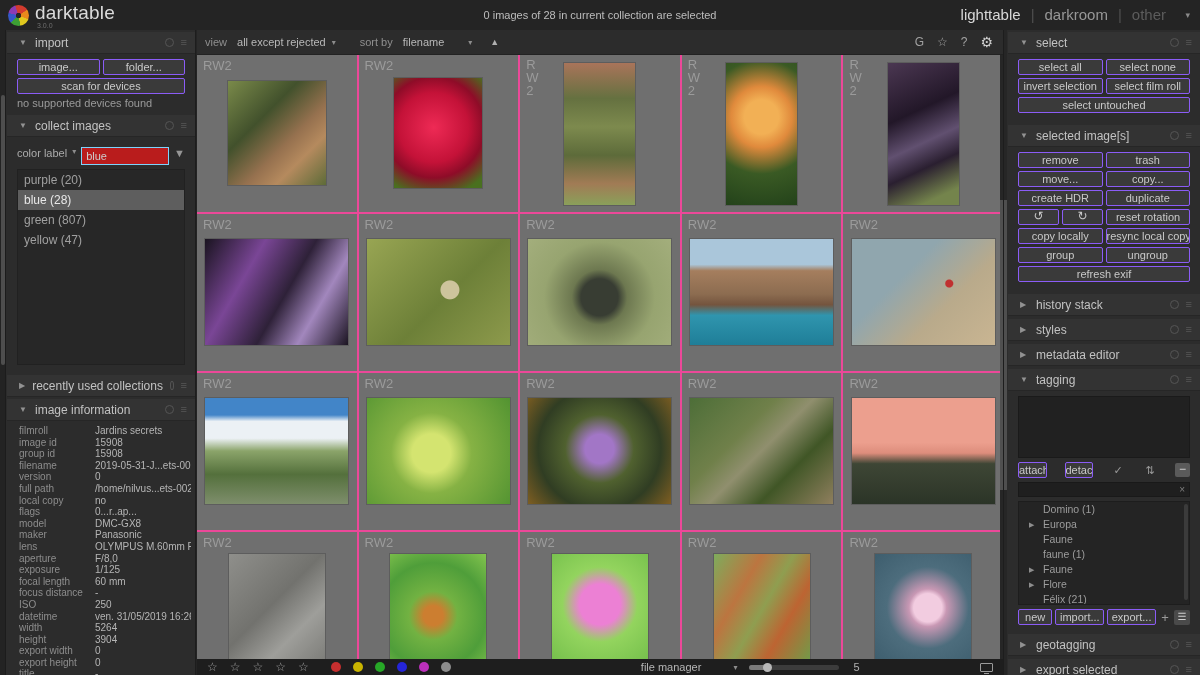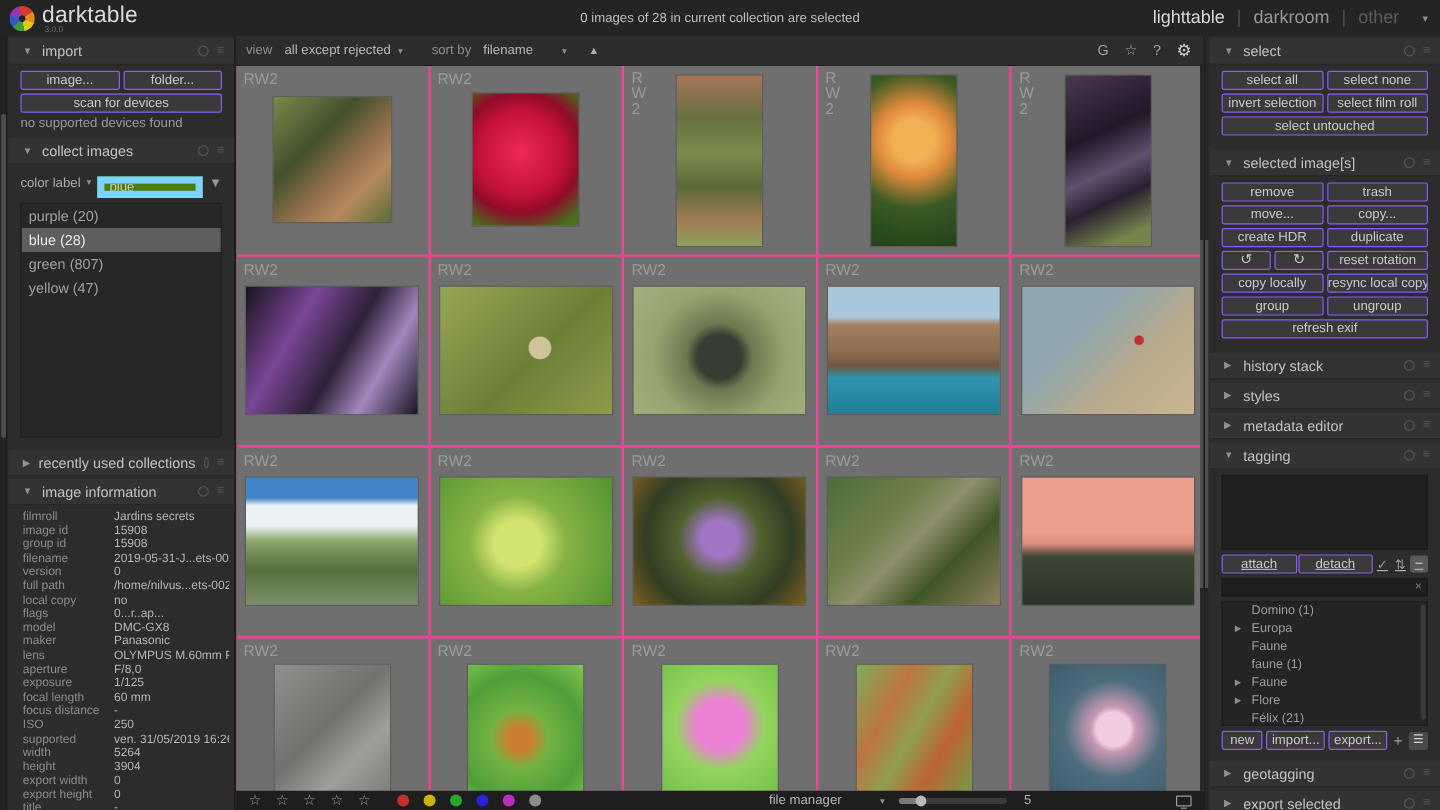--- a/index.html
+++ b/index.html
@@ -40,21 +40,21 @@
   
   .left-panel { left:0; width:196px; border-right:1px solid #1d1d1d; }
   .lscroll { position:absolute; left:0; top:0; bottom:0; width:6px; background:#232323; border-right:1px solid #1c1c1c; }
   .lscroll-handle { position:absolute; left:1px; width:4px; top:65px; height:270px; background:#4e4e4e; border-radius:2px; }
   .left-inner { position:absolute; left:7px; right:0; top:0; bottom:0; }
   .pbody { padding:5px 10px 4px 10px; }
   .hint-text { font-size:11px; color:#9a9a9a; margin-top:2px; }
   .rule-row { display:flex; gap:5px; margin:5px 0 4px 0; }
   .rule-attr { font-size:11px; color:#ababab; }
   .dd-small { font-size:8px; color:#8d8d8d; }
-  .rule-input { flex:1; background:#4d7c0f; border:6px solid #7dd3fc; height:18px; color:#cccccc; font-size:11px; padding:0 4px; font-family:"Liberation Sans",sans-serif; outline:none; min-width:0; }
+  .rule-input { flex:1; background:#b91c1c; border:1px solid #7dd3fc; height:18px; color:#cccccc; font-size:11px; padding:0 4px; font-family:"Liberation Sans",sans-serif; outline:none; min-width:0; }
   .dd-big { font-size:11px; color:#969696; }
   .collect-list { background:#272727; border:1px solid #212121; height:196px; overflow:hidden; }
   .citem { height:20px; line-height:20px; font-size:12px; color:#a0a0a0; padding-left:6px; }
   .citem.selected { background:#5e5e5e; color:#e8e8e8; }
   .info-body { padding:4px 4px 0 12px; }
   .inforow { display:flex; font-size:10px; line-height:11.6px; }
   .ilabel { width:76px; flex-shrink:0; color:#8d8d8d; }
   .ivalue { color:#b5b5b5; white-space:nowrap; overflow:hidden; }
 
   
@@ -102,21 +102,21 @@
   .right-panel { right:0; width:197px; border-left:1px solid #1d1d1d; }
   .rscroll { position:absolute; left:0; top:0; bottom:0; width:3px; background:#262626; }
   .rscroll-handle { position:absolute; left:0; width:3px; top:170px; height:290px; background:#4f4f4f; }
   .right-inner { position:absolute; left:4px; right:0; top:0; bottom:0; }
   .rbody { padding:5px 10px 3px 10px; }
   .rot-row { display:flex; gap:3px; margin-bottom:3px; }
   .rot-btn { flex:1; font-size:12px; line-height:13px; }
   .rot-reset { flex:2.1; }
   .mt6 { margin-top:6px; } .mt3 { margin-top:3px; }
   .tagbox { background:#212121; border:1px solid #1a1a1a; height:62px; margin-bottom:4px; }
-  .tagctl { display:flex; gap:1px; align-items:center;text-decoration:underline; }
+  .tagctl { display:flex; gap:18px; align-items:center; }
   .tagctl .btn { flex:1.6; }
   .tico { color:#9a9a9a; font-size:11px; width:14px; text-align:center; }
   .tico-minus { background:#5a5a5a; color:#d5d5d5; width:15px; height:14px; line-height:13px; border-radius:2px; text-align:center; font-size:12px; }
   .tagentry { background:#1f1f1f; border:1px solid #191919; height:15px; margin:4px 0; display:flex; align-items:center; }
   .tagentry input { flex:1; background:transparent; border:none; outline:none; color:#cccccc; font-size:10px; padding:0 4px; min-width:0; }
   .tagclear { color:#7d7d7d; font-size:10px; padding-right:4px; }
   .taglist { background:#242424; border:1px solid #1d1d1d; height:104px; overflow:hidden; position:relative; }
   .tagitem { height:15px; line-height:15px; font-size:10.5px; color:#9c9c9c; padding-left:24px; position:relative; white-space:nowrap; }
   .tagitem .arr { position:absolute; left:10px; top:0; font-size:7px; color:#8d8d8d; }
   .tscroll { position:absolute; right:1px; top:2px; width:4px; height:96px; background:#3b3b3b; border-radius:2px; }
@@ -263,21 +263,21 @@
         </div>
       <div class="inforow">
           <span class="ilabel">focus distance</span>
           <span class="ivalue">-</span>
         </div>
       <div class="inforow">
           <span class="ilabel">ISO</span>
           <span class="ivalue">250</span>
         </div>
       <div class="inforow">
-          <span class="ilabel">supported</span>
+          <span class="ilabel">datetime</span>
           <span class="ivalue">ven. 31/05/2019 16:26:32</span>
         </div>
       <div class="inforow">
           <span class="ilabel">width</span>
           <span class="ivalue">5264</span>
         </div>
       <div class="inforow">
           <span class="ilabel">height</span>
           <span class="ivalue">3904</span>
         </div>

